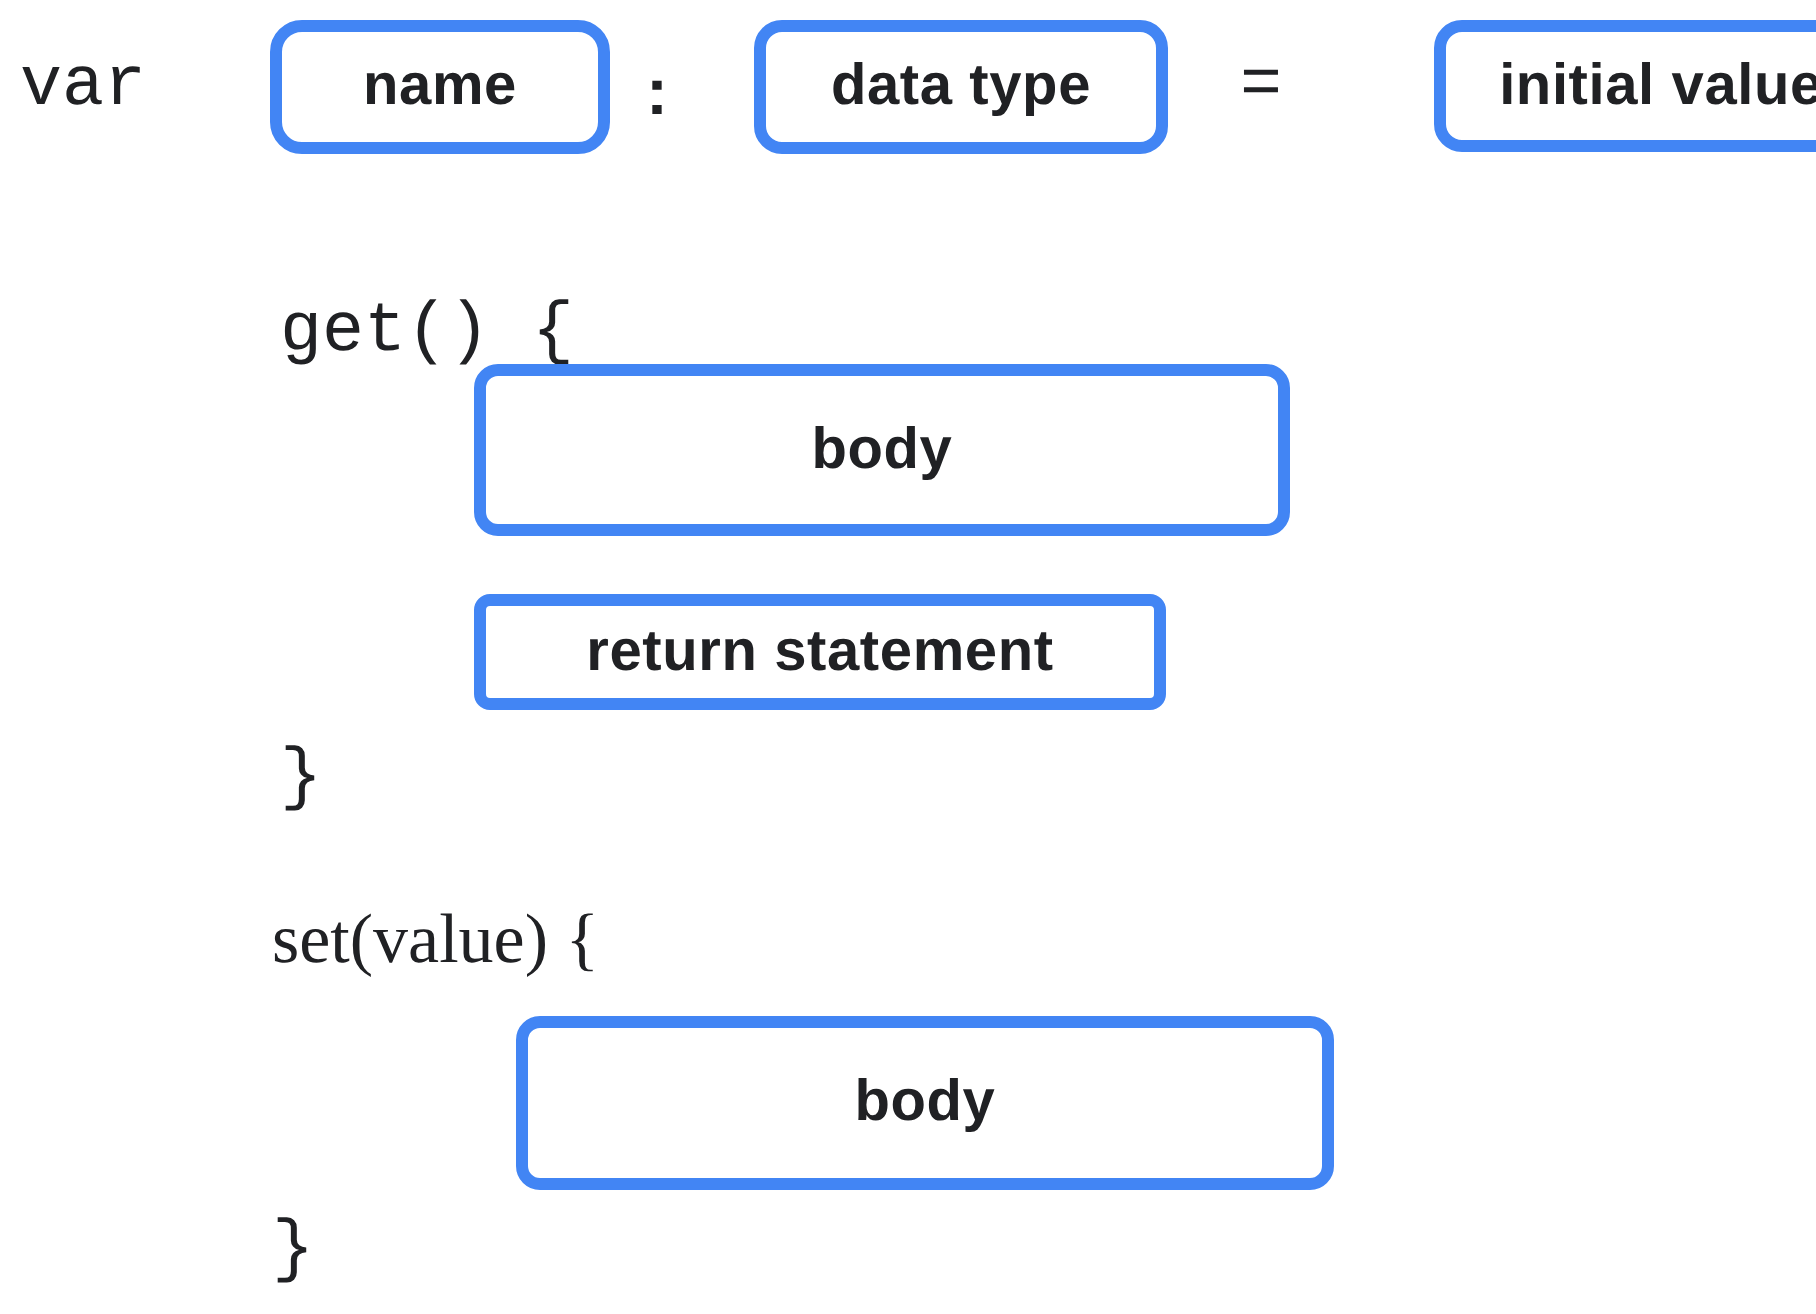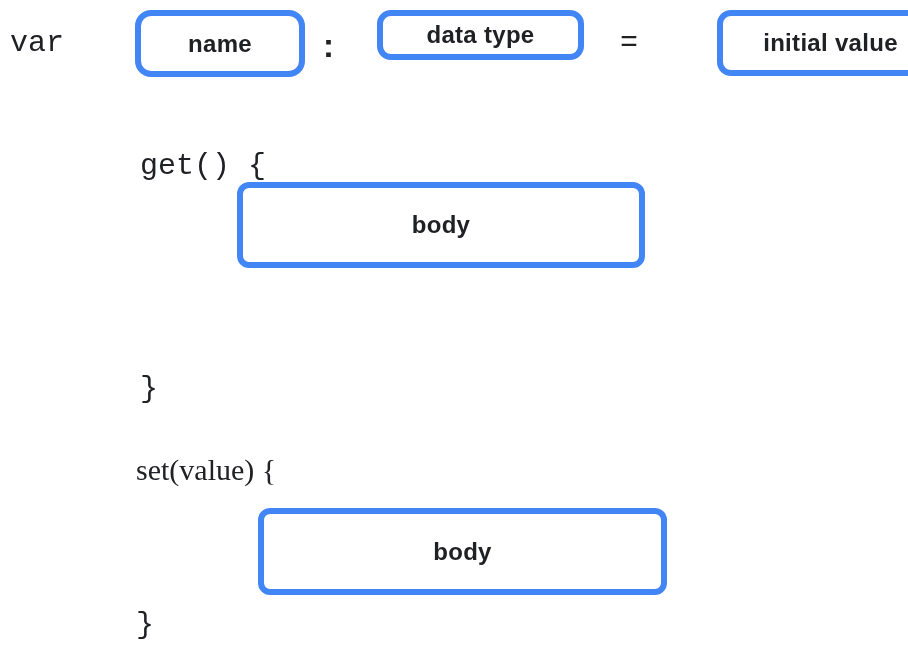--- a/index.html
+++ b/index.html
@@ -11,54 +11,54 @@
     position: relative;
     width: 908px;
     height: 657px;
     background: #ffffff;
     overflow: hidden;
     font-family: "Liberation Sans", sans-serif;
   }
   .code {
     position: absolute;
     font-family: "Liberation Mono", "DejaVu Sans Mono", monospace;
-    font-size: 30px;
+    font-size: 35px;
     line-height: 40px;
     font-weight: 400;
     color: #202124;
     white-space: pre;
   }
   .slot {
     position: absolute;
     box-sizing: border-box;
     border: 6px solid #4285F4;
     border-radius: 14px;
     background: #ffffff;
     display: flex;
     align-items: center;
     justify-content: center;
     font-family: "Liberation Sans", sans-serif;
     font-weight: 700;
-    font-size: 24px;
+    font-size: 29px;
     color: #202124;
     letter-spacing: 0.3px;
   }
   .punct {
     position: absolute;
     font-family: "Liberation Sans", sans-serif;
     font-weight: 700;
     font-size: 33px;
     line-height: 40px;
     color: #202124;
   }
   
   #kw-var        { left: 10px;  top: 23px; }
   #slot-name     { left: 135px; top: 10px; width: 170px; height: 67px; border-radius: 16px; }
   #colon         { left: 323px; top: 26px; }
-  #slot-type     { left: 377px; top: 10px; width: 207px; height: 50px; }
+  #slot-type     { left: 377px; top: 10px; width: 207px; height: 67px; }
   #equals        { left: 620px; top: 23px; }
   #slot-initial  { left: 673px; top: 10px; width: 227px; height: 66px; margin-left: 44px; }
   
   #get-open      { left: 140px; top: 146px; }
   #slot-get-body { left: 237px; top: 182px; width: 408px; height: 86px; border-radius: 12px; }
   #slot-return   { left: 237px; top: 297px; width: 346px; height: 58px; border-radius: 8px; }
   #get-close     { left: 140px; top: 369px; }
   
   #set-open      { left: 136px; top: 450px; font-family: Liberation Serif, serif; }
   #slot-set-body { left: 258px; top: 508px; width: 409px; height: 87px; border-radius: 12px; }
@@ -86,20 +86,23 @@
   <div id="slot-initial" class="slot">
     <span>initial value</span>
   </div>
 
   <span id="get-open" class="code">get() {</span>
 
   <div id="slot-get-body" class="slot">
     <span>body</span>
   </div>
 
+  <div id="slot-return" class="slot">
+    <span>return statement</span>
+  </div>
 
   <span id="get-close" class="code">}</span>
 
   <span id="set-open" class="code">set(value) {</span>
 
   <div id="slot-set-body" class="slot">
     <span>body</span>
   </div>
 
   <span id="set-close" class="code">}</span>

